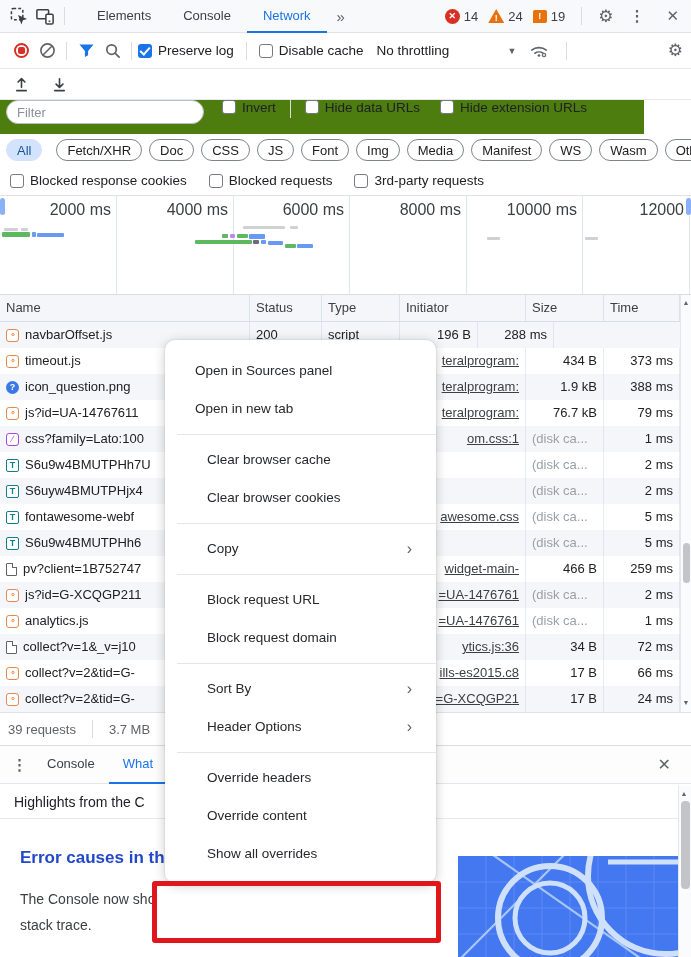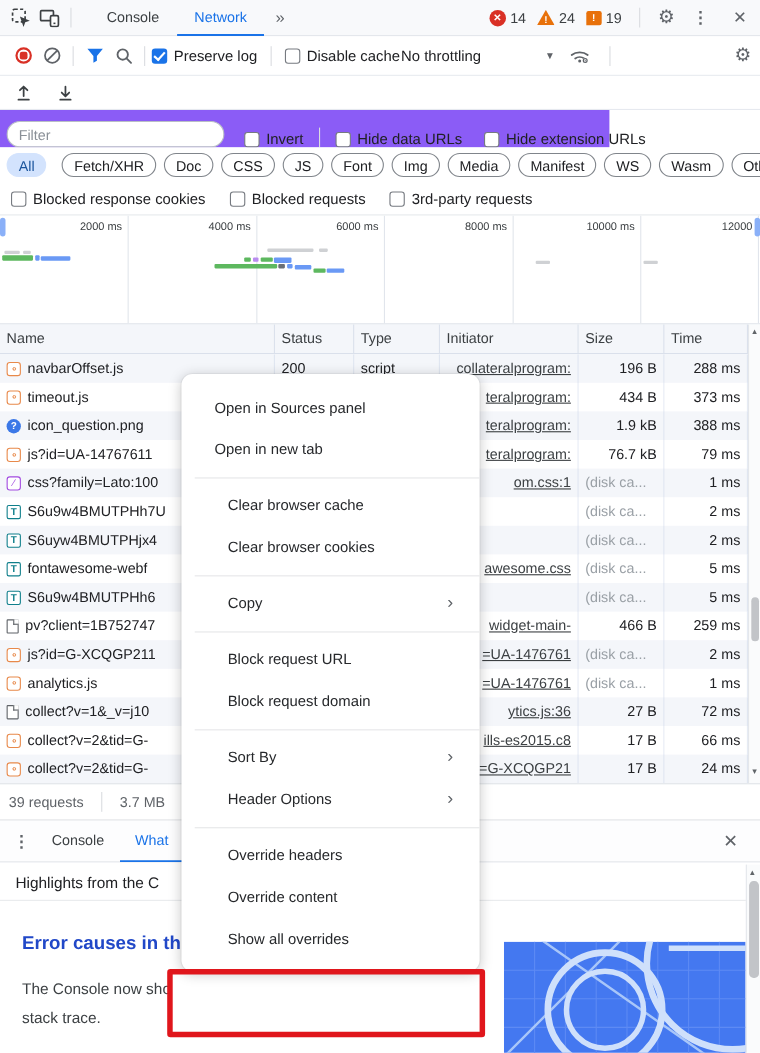--- a/index.html
+++ b/index.html
@@ -28,45 +28,45 @@
   
   #nettools { position:absolute; top:33px; left:0; width:691px; height:36px; background:#fff; border-bottom:1px solid #e6e9ef; display:flex; align-items:center; padding:0 8px; }
   .tool { width:26px; height:26px; display:flex; align-items:center; justify-content:center; cursor:pointer; flex:none; }
   .rec { width:15px; height:15px; border:2.5px solid #d93025; border-radius:50%; display:flex; align-items:center; justify-content:center; }
   .rec i { width:7px; height:7px; background:#d93025; border-radius:2px; }
   .cb { width:14px; height:14px; border-radius:3px; flex:none; display:inline-block; position:relative; cursor:pointer; }
   .cb.off { border:1.6px solid #767a80; background:#fff; }
   .cb.on { background:#1a73e8; }
   .cb.on::after { content:""; position:absolute; left:4px; top:1.5px; width:4px; height:8px; border:solid #fff; border-width:0 2px 2px 0; transform:rotate(42deg); }
   .cblab { margin-left:6px; color:#202124; font-size:13.5px; white-space:nowrap; }
-  .throttle { margin-left:1px; display:flex; align-items:center; cursor:pointer; color:#202124; font-size:13.5px; }
+  .throttle { margin-left:13px; display:flex; align-items:center; cursor:pointer; color:#202124; font-size:13.5px; }
   .caret { font-size:9px; color:#5f6368; margin-left:58px; }
 
   
   #harrow { position:absolute; top:69px; left:0; width:691px; height:31px; background:#fff; border-bottom:1px solid #e6e9ef; display:flex; align-items:center; padding:0 8px; gap:12px; }
 
   
-  #filterrow { position:absolute; top:100px; left:0; width:554px; height:34px; display:flex; align-items:flex-end; padding:0 6px; background:#8b5cf6; }
+  #filterrow { position:absolute; top:100px; left:0; width:644px; height:34px; display:flex; align-items:flex-start; padding:0 6px; background:#4d7c0f; }
   #filterinput { width:198px; height:24px; border:1px solid #b9bec6; border-radius:12px; padding:0 10px; font-size:13px; color:#202124; outline:none; font-family:inherit; }
   #filterinput::placeholder { color:#8a9097; }
 
   
   #chipsrow { position:absolute; top:134px; left:0; width:691px; height:32px; display:flex; align-items:center; gap:7px; padding:0 6px; background:#fff; }
   .chip { border:1px solid #80858b; border-radius:12px; padding:2.5px 10px; font-size:13px; color:#202124; cursor:pointer; white-space:nowrap; }
   .chip.sel { background:#d3e3fd; border-color:#d3e3fd; color:#19549c; }
   .chipdiv { width:1px; height:18px; background:#dadce0; }
 
   
   #blockrow { position:absolute; top:166px; left:0; width:691px; height:30px; display:flex; align-items:center; gap:22px; padding:0 10px; background:#fff; border-bottom:1px solid #dfe3e8; }
   .blockitem { display:flex; align-items:center; }
 
   
   #overview { position:absolute; top:196px; left:0; width:691px; height:99px; background:#fff; border-bottom:1px solid #d8dde5; overflow:hidden; }
   .gridline { position:absolute; top:0; bottom:0; width:1px; background:#e1e5ec; }
-  .ticklab { position:absolute; top:5px; font-size:10px; color:#3c4043; transform:translateX(-100%); padding-right:5px; white-space:nowrap; }
+  .ticklab { position:absolute; top:5px; font-size:16px; color:#3c4043; transform:translateX(-100%); padding-right:5px; white-space:nowrap; }
   .ovbar { position:absolute; border-radius:1px; }
   .handle { position:absolute; width:5px; height:17px; border-radius:3px; background:#8ab0f8; top:2px; }
 
   
   #thead { position:absolute; top:295px; left:0; width:691px; height:27px; background:#f4f6fa; border-bottom:1px solid #d8dee9; display:flex; }
   .hcell { border-right:1px solid #dbe1ec; padding:0 6px; line-height:26px; color:#3c4043; font-size:13px; cursor:pointer; overflow:hidden; white-space:nowrap; }
   #tbody { position:absolute; top:322px; left:0; width:680px; height:390px; overflow:hidden; }
   .trow { display:flex; height:26px; cursor:pointer; }
   .trow.odd { background:#f4f6fa; }
   .tcell { border-right:1px solid rgba(200,210,230,.45); padding:0 6px; line-height:26px; font-size:13px; overflow:hidden; white-space:nowrap; display:flex; align-items:center; }
@@ -134,20 +134,21 @@
   </span>
   <span class="tbicon">
     <svg width="20" height="18" viewBox="0 0 22 20">
         <rect x="2" y="3" width="13" height="10" rx="1" fill="none" stroke="#3c4043" stroke-width="1.7"></rect>
         <rect x="12" y="8" width="8" height="11" rx="1.5" fill="#fff" stroke="#3c4043" stroke-width="1.7"></rect>
         <rect x="15" y="15" width="2" height="1.6" fill="#3c4043"></rect>
       </svg>
   </span>
   <div class="vdiv"></div>
   <div class="tabs" id="main-tabs">
+      <span class="tab">Elements</span>
       <span class="tab">Console</span>
       <span class="tab active">Network</span>
     </div>
   <span class="tab more">»</span>
   <div class="badges">
     <span class="badge">
         <span class="err-dot">✕</span>
         <span>14</span>
       </span>
     <span class="badge">
@@ -319,23 +320,20 @@
     <div class="hcell" style="width: 76px;">Time</div>
   </div>
 <div id="tbody">
     <div class="trow odd">
       <div class="tcell c-name">
         <span class="ric ic-script">‹›</span>
         <span class="nametext">navbarOffset.js</span>
       </div>
       <div class="tcell c-status">200</div>
       <div class="tcell c-type">script</div>
-      <div class="tcell c-init">
-        <span class="initlink">collateralprogram:</span>
-      </div>
       <div class="tcell c-size">196 B</div>
       <div class="tcell c-time">288 ms</div>
     </div>
     <div class="trow">
       <div class="tcell c-name">
         <span class="ric ic-script">‹›</span>
         <span class="nametext">timeout.js</span>
       </div>
       <div class="tcell c-status"></div>
       <div class="tcell c-type"></div>
@@ -472,21 +470,21 @@
     <div class="trow odd">
       <div class="tcell c-name">
         <span class="ric ic-doc"></span>
         <span class="nametext">collect?v=1&amp;_v=j10</span>
       </div>
       <div class="tcell c-status"></div>
       <div class="tcell c-type"></div>
       <div class="tcell c-init">
         <span class="initlink">ytics.js:36</span>
       </div>
-      <div class="tcell c-size">27 B</div>
+      <div class="tcell c-size">34 B</div>
       <div class="tcell c-time">72 ms</div>
     </div>
     <div class="trow">
       <div class="tcell c-name">
         <span class="ric ic-script">‹›</span>
         <span class="nametext">collect?v=2&amp;tid=G-</span>
       </div>
       <div class="tcell c-status"></div>
       <div class="tcell c-type"></div>
       <div class="tcell c-init">

